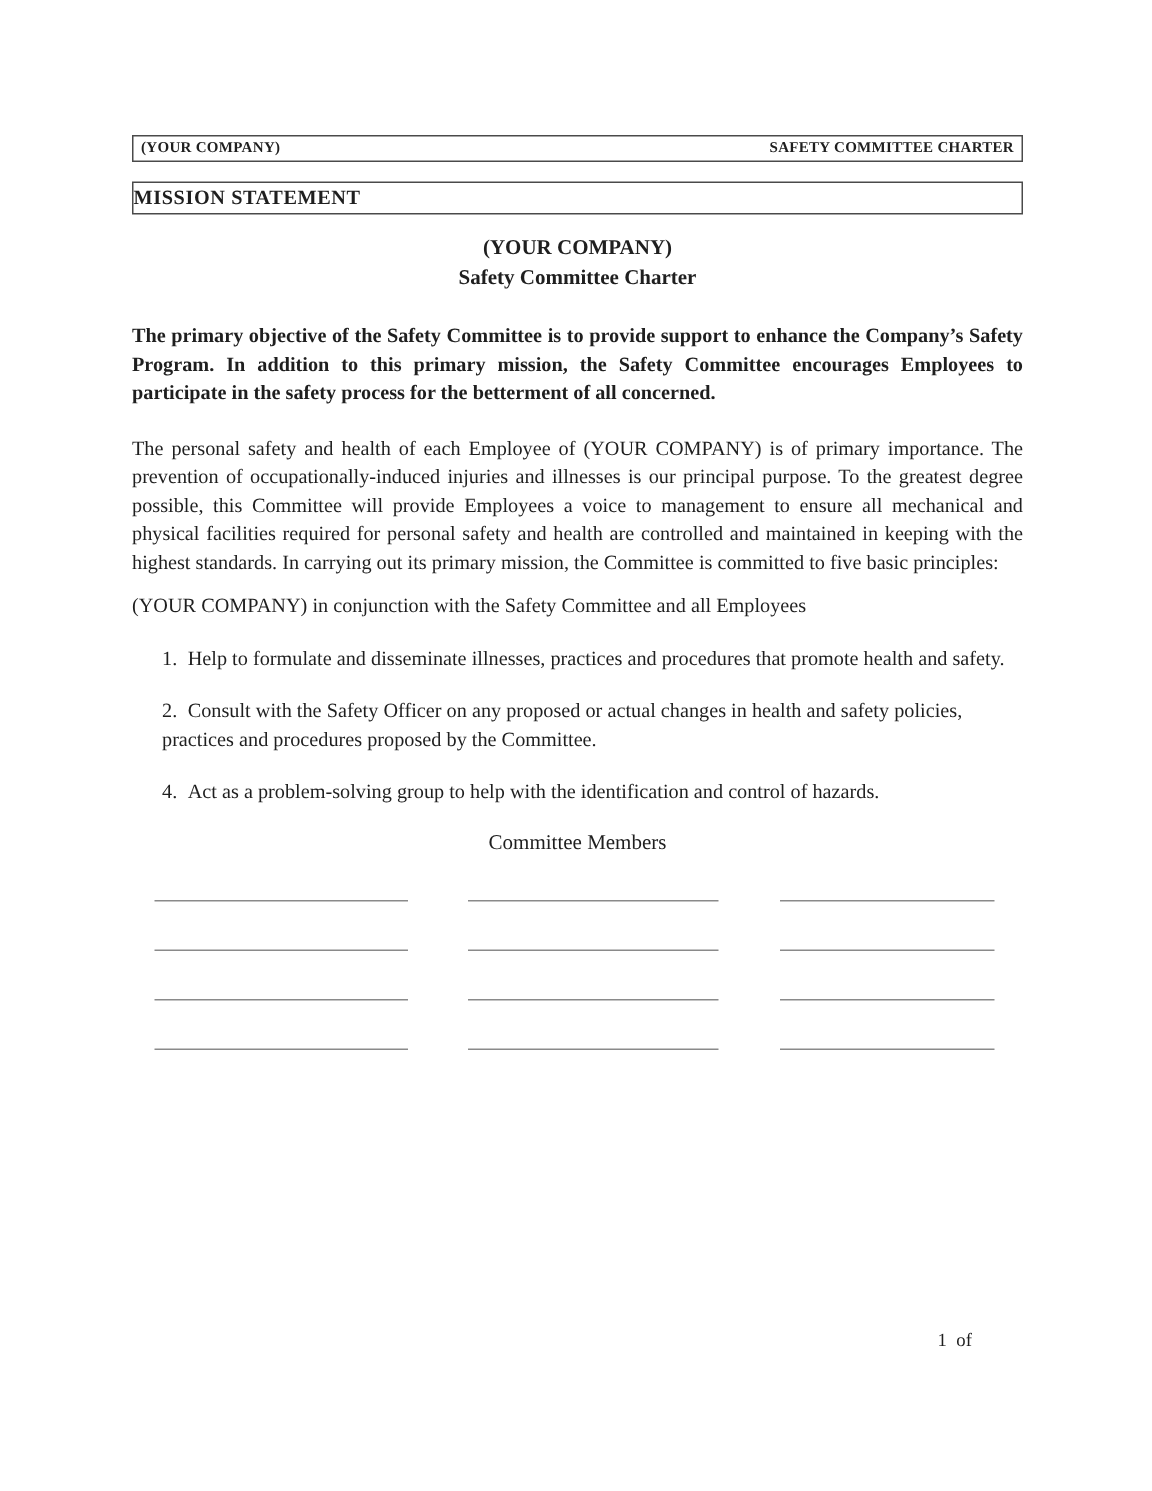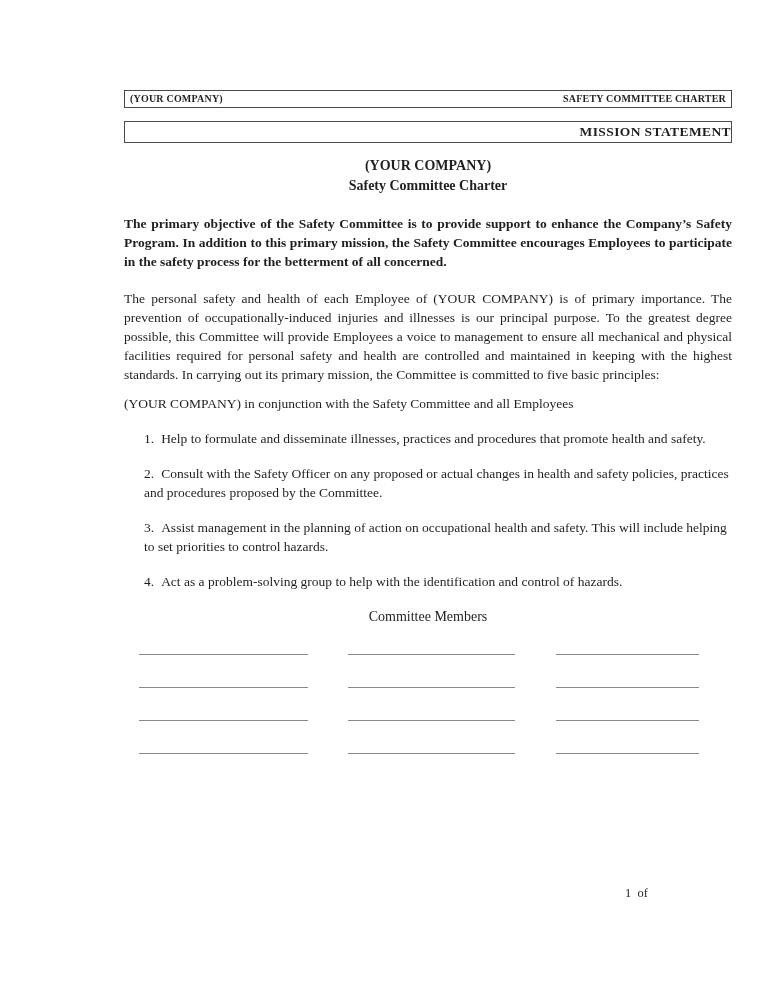--- a/index.html
+++ b/index.html
@@ -11,31 +11,31 @@
   html,body{margin:0;padding:0;background:#e8e8e8;}
   .page{
     position:relative;
     width:768px;height:994px;
     background:var(--page-bg);
     font-family:"Liberation Serif","DejaVu Serif",serif;
     color:var(--text-color);
     overflow:hidden;
     margin:0 auto;
   }
-  .content{padding:90px 36px 0 88px;margin-left:36px;}
+  .content{padding:90px 86px 0 88px;}
 
   
   .hdr-box{border:1.4px solid var(--box-border);box-sizing:border-box;}
   .hdr-top{
     display:flex;justify-content:space-between;align-items:baseline;
     font-weight:bold;font-size:10px;line-height:11px;
     padding:2px 5px 3px 5px;letter-spacing:.2px;
   }
   .hdr-banner{
-    margin-top:13px;text-align:right;font-weight:bold;
+    margin-top:13px;text-align:left;font-weight:bold;
     font-size:13.5px;line-height:15px;padding:2px 0 3px 0;letter-spacing:.4px;
   }
 
   
   .doc-title{margin-top:13px;text-align:center;font-weight:bold;font-size:14px;line-height:20px;}
 
   
   .para{margin:0;text-align:justify;font-size:13.5px;line-height:19px;}
   .p1{margin-top:18px;font-weight:bold;}
   .p2{margin-top:18px;}
@@ -77,21 +77,20 @@
 
     <p class="para p1">The primary objective of the Safety Committee is to provide support to enhance the Company’s Safety Program. In addition to this primary mission, the Safety Committee  encourages Employees to participate in the safety process for the betterment of all concerned.</p>
 
     <p class="para p2">The personal safety and health of each Employee of (YOUR COMPANY) is of primary importance. The prevention of occupationally-induced injuries and illnesses is our principal purpose. To the greatest degree possible, this Committee will provide Employees a voice to management to ensure all mechanical and physical facilities required for personal safety and health are controlled and maintained in keeping with the highest standards. In carrying out its primary mission, the Committee is committed to five basic principles:</p>
 
     <p class="conj">(YOUR COMPANY) in conjunction with the Safety Committee and all Employees</p>
 
     <div>
       <p class="item"><span class="num">1.</span><span>Help to formulate and disseminate illnesses, practices and procedures that promote health and safety.</span></p>
       <p class="item"><span class="num">2.</span><span>Consult with the Safety Officer on any proposed or actual changes in health and safety policies, practices and procedures proposed by the Committee.</span></p>
-      <p class="item"><span class="num">3.</span><span>Assist management in the planning of action on occupational health and safety. This will include helping to set priorities to control hazards.</span></p>
       <p class="item"><span class="num">4.</span><span>Act as a problem-solving group to help with the identification and control of hazards.</span></p>
     </div>
 
     <div class="committee-heading">Committee Members</div>
 
     <div class="sig-grid">
         <div class="sig-row">
           <div class="sig-line c1"></div>
           <div class="sig-line c2"></div>
           <div class="sig-line c3"></div>

